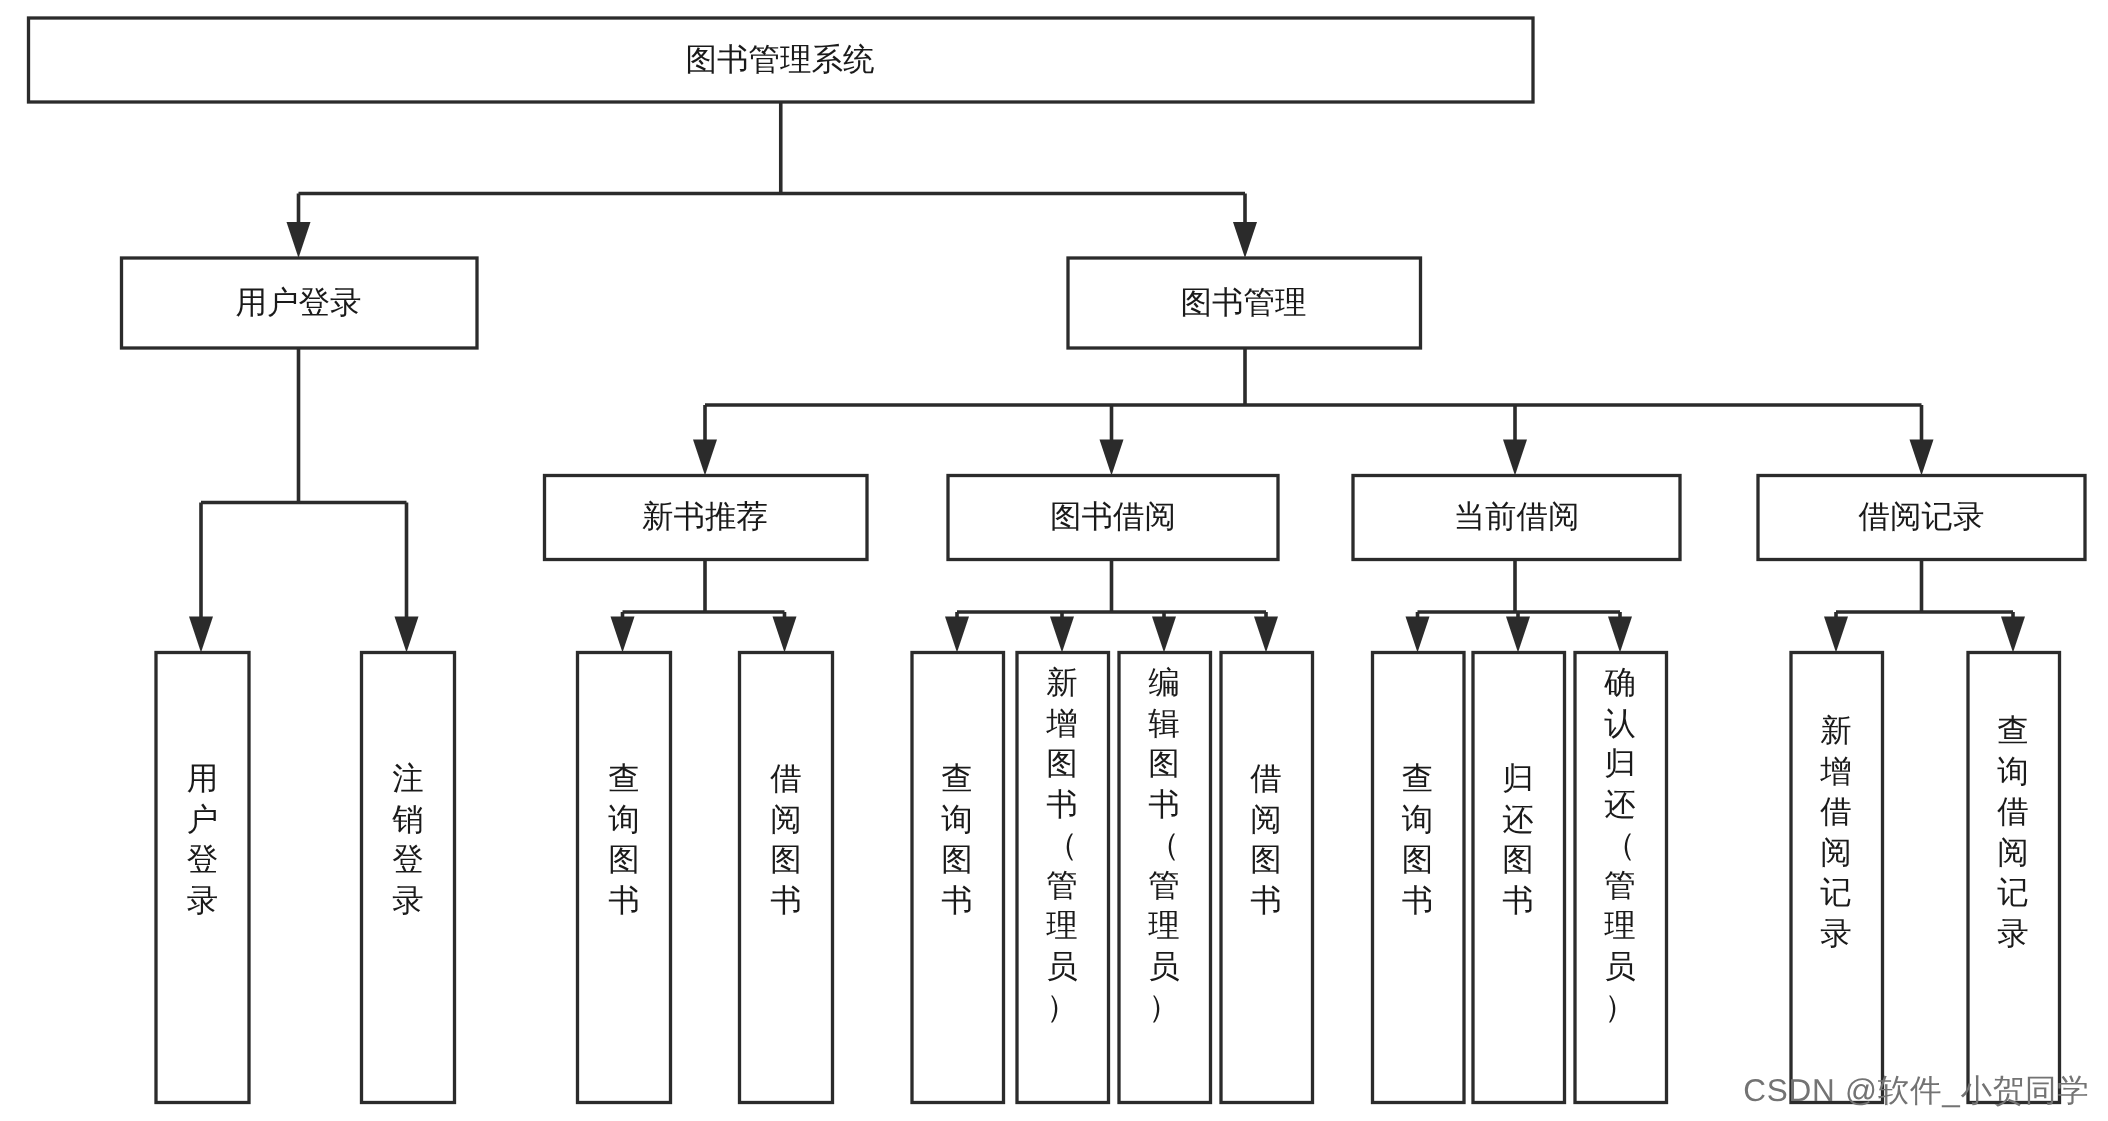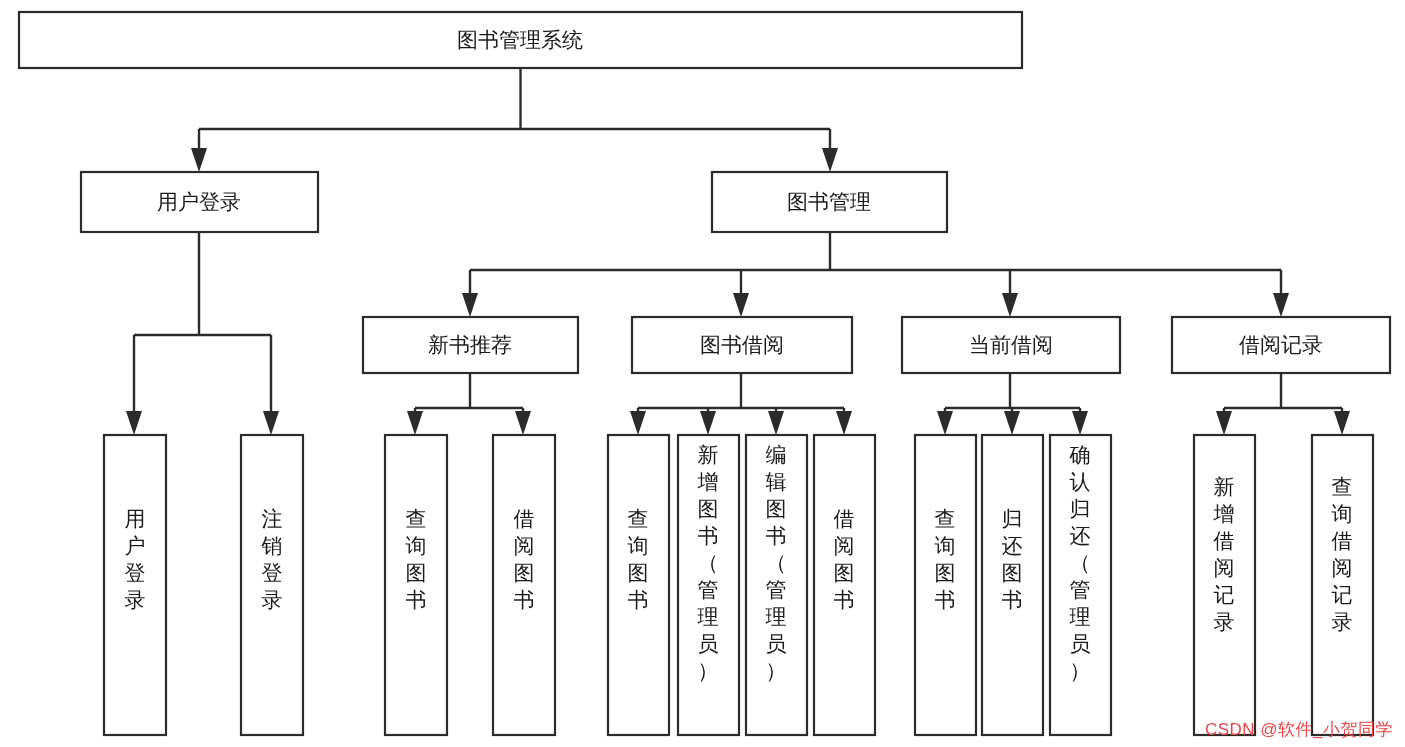--- a/index.html
+++ b/index.html
@@ -53,22 +53,22 @@
     font-family: "Liberation Sans", "DejaVu Sans", sans-serif;
     fill: #1a1a1a;
     font-size: 21px;
     text-anchor: middle;
   }
   .watermark {
     position: absolute;
     right: 12px;
     bottom: 6px;
     font-family: "Liberation Sans", "DejaVu Sans", sans-serif;
-    font-size: 17px;
-    color: #ef4444;
+    font-size: 21px;
+    color: #737373;
     letter-spacing: 0.5px;
     white-space: nowrap;
     user-select: none;
   }
 </style>
 </head>
 <body>
 
 <div id="diagram-root">
 

